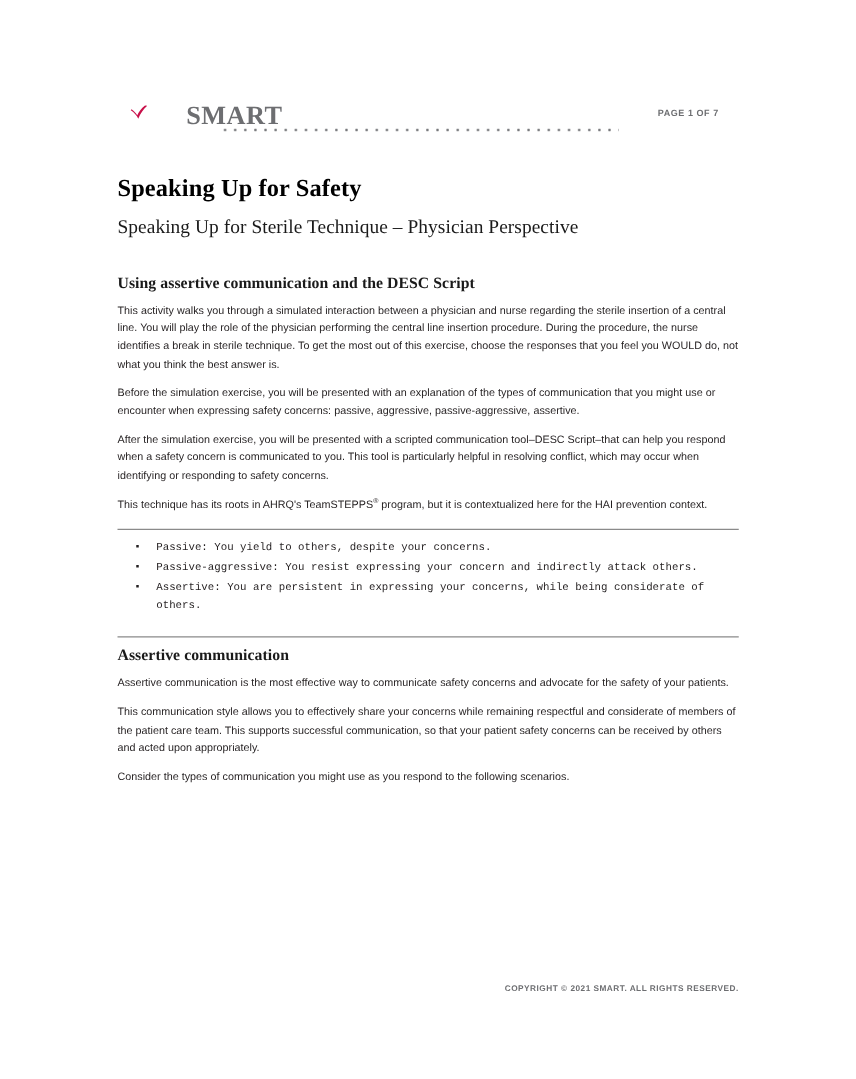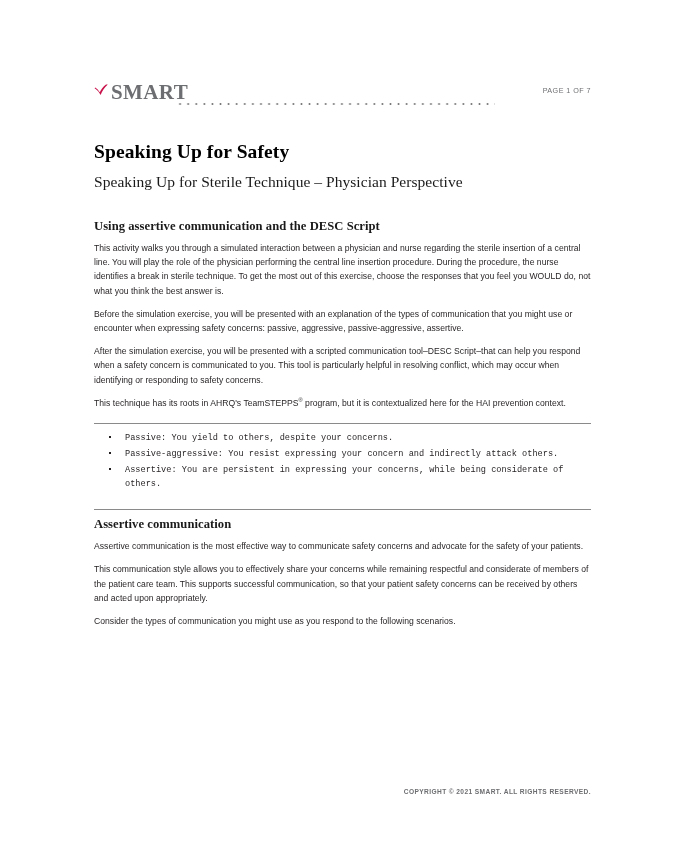--- a/index.html
+++ b/index.html
@@ -29,25 +29,26 @@
   
   .header {
     position: absolute;
     left: 94px;
     top: 82px;
     width: 497px;
     height: 30px;
   }
   .logo {
     position: absolute;
-    left: 0;
+    left: 10px;
     top: 0;
     display: flex;
     align-items: baseline;
     height: 26px;
+    gap: 28px;
   }
   .logo-check {
     display: inline-block;
     width: 16px;
     height: 17px;
     position: relative;
     top: 2px;
     margin-right: 1px;
   }
   .logo-word {
@@ -64,26 +65,26 @@
     right: 96px;
     top: 21px;
     height: 2px;
     background-image: radial-gradient(circle, #77787b 0.9px, rgba(255,255,255,0) 1.1px);
     background-size: 8.1px 2px;
     background-repeat: repeat-x;
     background-position: 0 0;
   }
   .page-num {
     position: absolute;
-    right: 0;
+    right: 16px;
     top: 4px;
     font-size: 7.2px;
     letter-spacing: 0.45px;
     color: #6d6e71;
-    font-weight: normal;
+    font-weight: bold;
     white-space: nowrap;
   }
 
   
   .doc-title {
     position: absolute;
     left: 94px;
     top: 141px;
     font-family: "Liberation Serif", serif;
     font-weight: bold;

